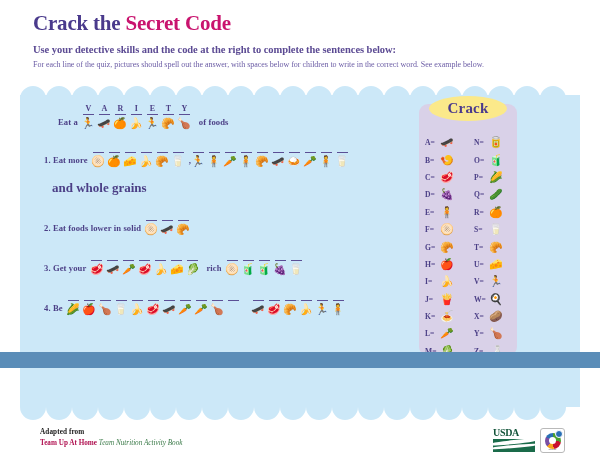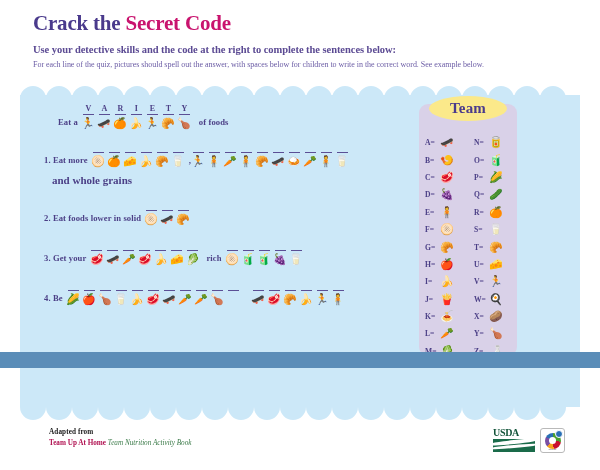--- a/index.html
+++ b/index.html
@@ -59,21 +59,21 @@
   .slot .pic{
     font-size:11px;line-height:13px;height:14px;
     display:flex;align-items:center;justify-content:center;
   }
   .gap{width:9px;}
   .comma{
     font-size:9px;color:#4b3f86;align-self:flex-end;padding:0 1px 3px 1px;
     font-weight:bold;
   }
   .subline{
-    font-size:11px;font-weight:bold;color:#4b3f86;margin-top:6px;
+    font-size:13px;font-weight:bold;color:#4b3f86;margin-top:12px;
     padding-left:8px;
   }
 
   
   .codebox{
     position:absolute;left:419px;top:104px;width:98px;height:252px;
     background:#d9d1e8;border-radius:9px;
   }
   .codetitle{
     position:absolute;left:429px;top:96px;width:78px;height:25px;
@@ -90,21 +90,21 @@
   .codecol{width:49px;}
   .coderow{
     display:flex;align-items:center;height:17.4px;padding-left:6px;
   }
   .codeletter{
     font-size:7.6px;font-weight:bold;color:#4b3f86;width:15px;
   }
   .codepic{font-size:11px;line-height:11px;}
 
   
-  .footer{position:absolute;left:49px;top:428px;}
+  .footer{position:absolute;left:40px;top:428px;}
   .fa{font-size:7.2px;font-weight:bold;color:#1a1a1a;letter-spacing:0.1px;}
   .fb{margin-top:3px;font-size:7.2px;}
   .fb .b1{color:#b01050;font-weight:bold;}
   .fb .b2{color:#3a7a48;font-style:italic;}
 
   .usda{position:absolute;left:493px;top:428px;display:flex;}
   .usda-mark{width:42px;height:24px;position:relative;}
   .usda-word{
     font-size:10px;font-weight:bold;color:#13543a;letter-spacing:-0.3px;
     line-height:10px;font-family:"Liberation Serif",serif;
@@ -604,21 +604,21 @@
             <span class="codepic">🍗</span>
           </div>
           <div class="coderow">
             <span class="codeletter">Z=</span>
             <span class="codepic">🍶</span>
           </div>
         </div>
     </div>
   </div>
   <div class="codetitle">
-    <span>Team</span>
+    <span>Crack</span>
   </div>
 
   <div class="footer">
     <div class="fa">Adapted from</div>
     <div class="fb">
       <span class="b1">Team Up At Home</span>
       <span class="b2">Team Nutrition Activity Book</span>
     </div>
   </div>
 

